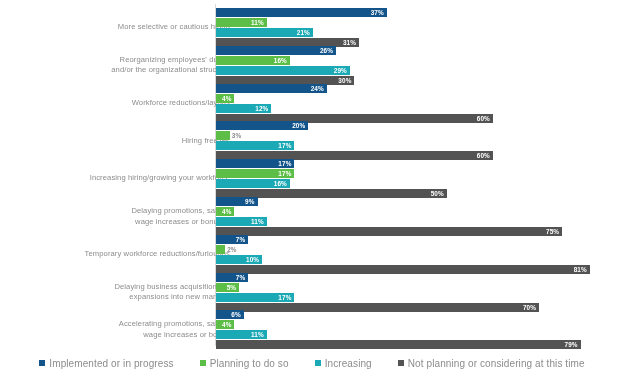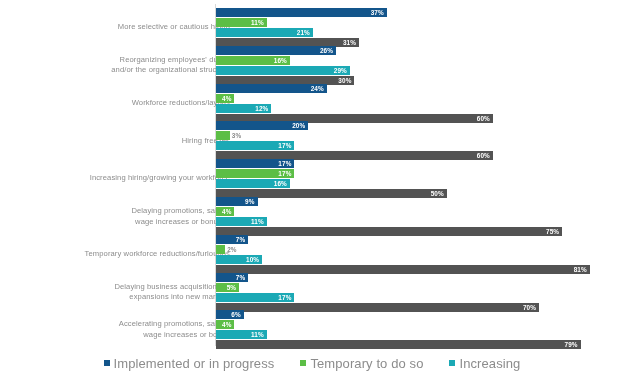--- a/index.html
+++ b/index.html
@@ -111,21 +111,21 @@
     display: flex;
     align-items: center;
     gap: 4px;
   }
   .legend-swatch {
     width: 6px;
     height: 6px;
     display: block;
   }
   .legend-text {
-    font-size: 13px;
+    font-size: 10px;
     color: #8c8c8c;
     letter-spacing: 0.1px;
     white-space: nowrap;
   }
 </style>
 </head>
 <body>
 
 <div id="chart-root">
 
@@ -328,21 +328,25 @@
     </div>
 
   <div id="legend">
 
   <div class="legend-item">
         <span class="legend-swatch" style="background: rgb(19, 85, 139);"></span>
         <span class="legend-text">Implemented or in progress</span>
       </div>
       <div class="legend-item">
         <span class="legend-swatch" style="background: rgb(92, 190, 70);"></span>
-        <span class="legend-text">Temporary to do so</span>
+        <span class="legend-text">Planning to do so</span>
       </div>
       <div class="legend-item">
         <span class="legend-swatch" style="background: rgb(27, 169, 181);"></span>
         <span class="legend-text">Increasing</span>
       </div>
+      <div class="legend-item">
+        <span class="legend-swatch" style="background: rgb(83, 83, 83);"></span>
+        <span class="legend-text">Not planning or considering at this time</span>
+      </div>
     </div>
 
 </div>
 
 </body></html>

